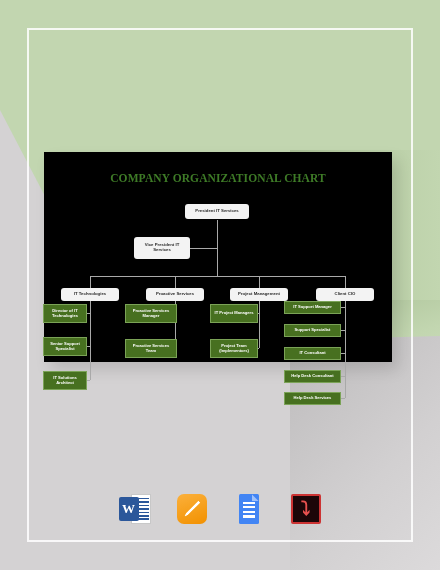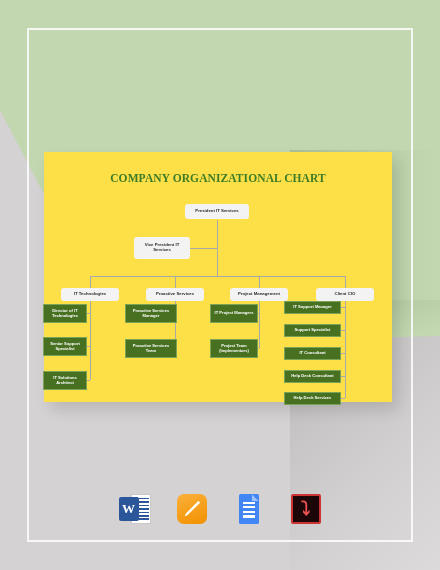--- a/index.html
+++ b/index.html
@@ -44,22 +44,22 @@
     background: linear-gradient(135deg, #bdbbbc 0%, #d2d0d1 60%, #dcdadb 100%);
     clip-path: polygon(0 4px, 150px 0px, 150px 234px, 0 234px);
   }
   .frame {
     position: absolute; left: 27px; top: 28px; width: 386px; height: 514px;
     border: 2px solid rgba(255,255,255,0.85);
   }
 
   
   .card {
-    position: absolute; left: 44px; top: 152px; width: 348px; height: 250px;
-    background: #fde047;
+    position: absolute; left: 44px; top: 152px; width: 348px; height: 210px;
+    background: #000000;
     box-shadow: 6px 8px 14px rgba(0,0,0,0.13);
   }
   .card-title {
     position: absolute; left: 0; top: 20px; width: 100%;
     text-align: center;
     font-family: "Liberation Serif", serif;
     font-weight: bold;
     font-size: 11.5px;
     letter-spacing: 0.1px;
     color: #3e7b27;

